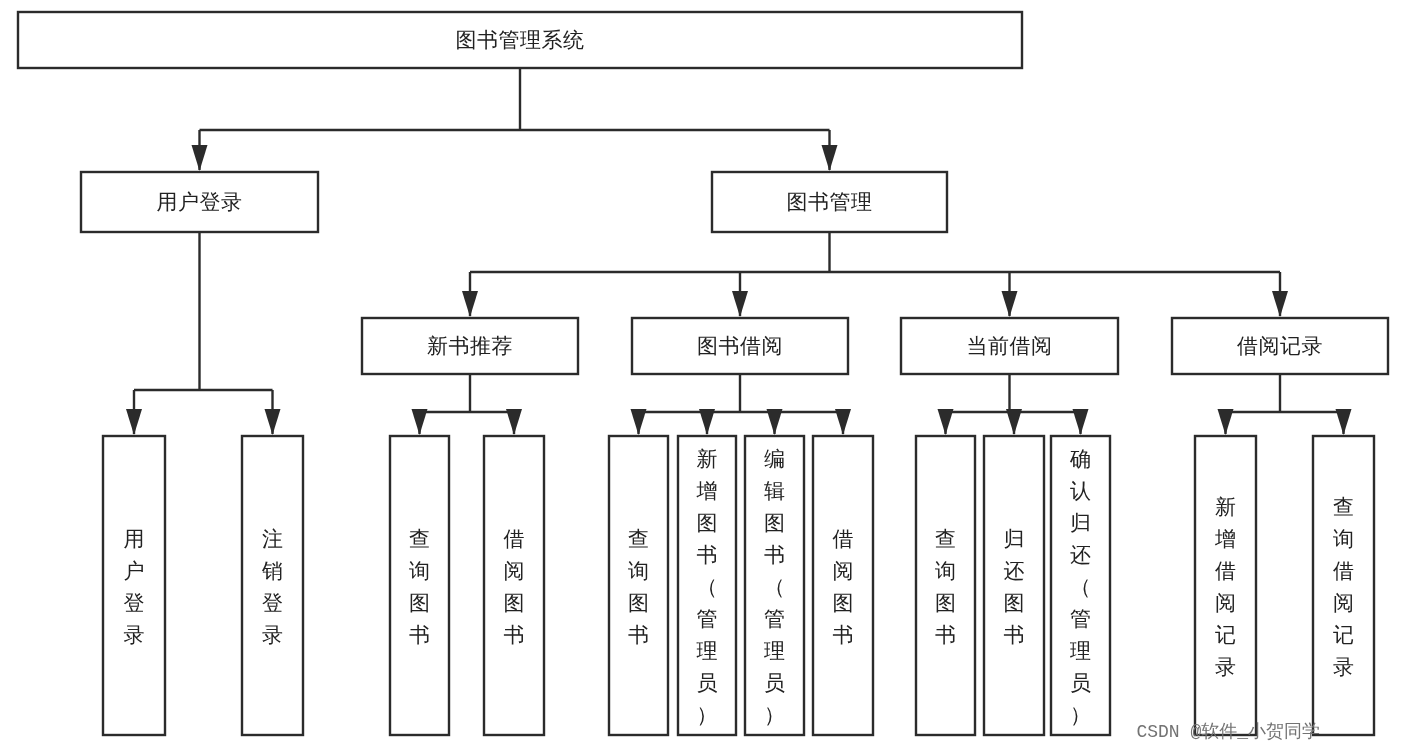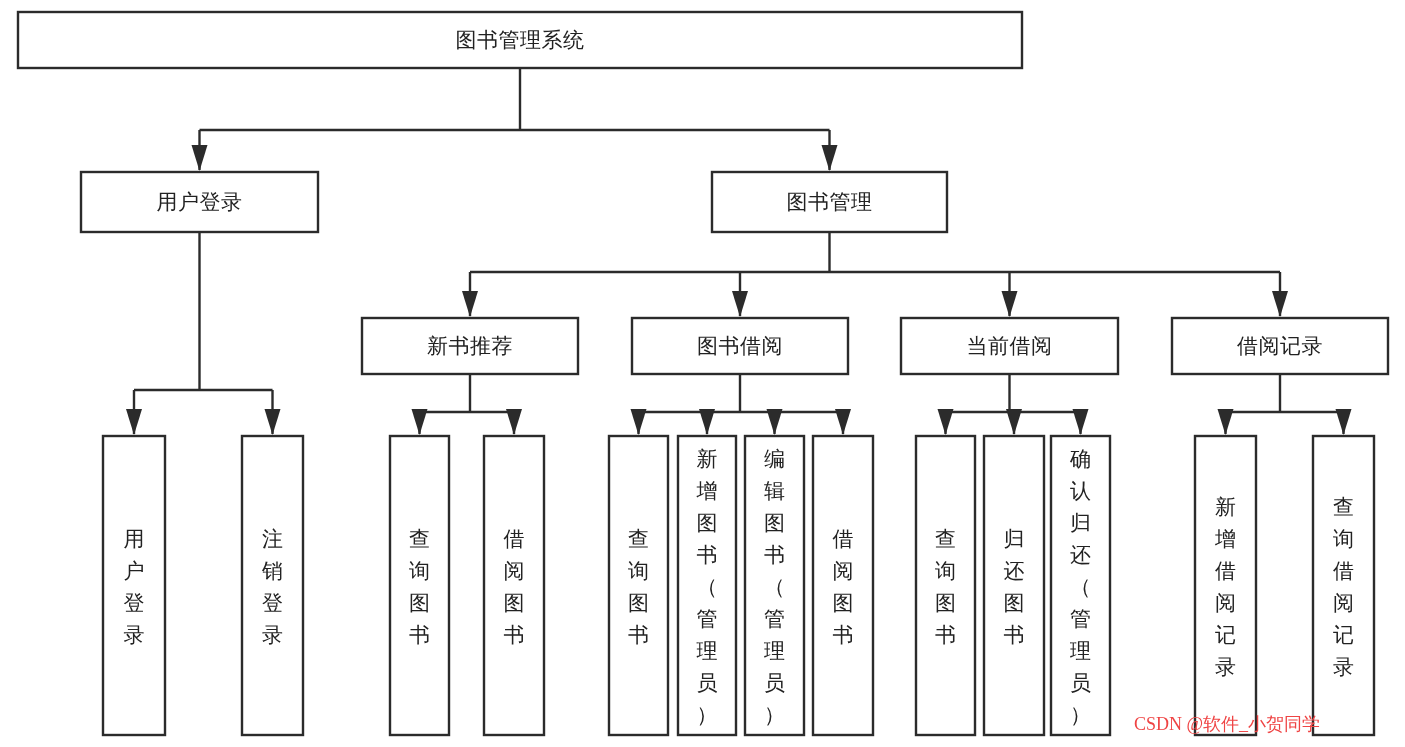--- a/index.html
+++ b/index.html
@@ -55,24 +55,24 @@
   .node-label-v {
     font-family: "DejaVu Sans", "Liberation Sans", sans-serif;
     font-size: 21px;
     fill: #222222;
     text-anchor: middle;
     letter-spacing: 0px;
   }
   .watermark {
     position: absolute;
     right: 12px;
-    bottom: 11px;
-    font-family: Liberation Serif, serif;
+    bottom: 4px;
+    font-family: Liberation Mono, monospace;
     font-size: 18px;
-    color: #ef4444;
+    color: #737373;
     white-space: nowrap;
     user-select: none;
     pointer-events: none;
   }
 </style>
 </head>
 <body>
 
 <div id="diagram-root">
 

